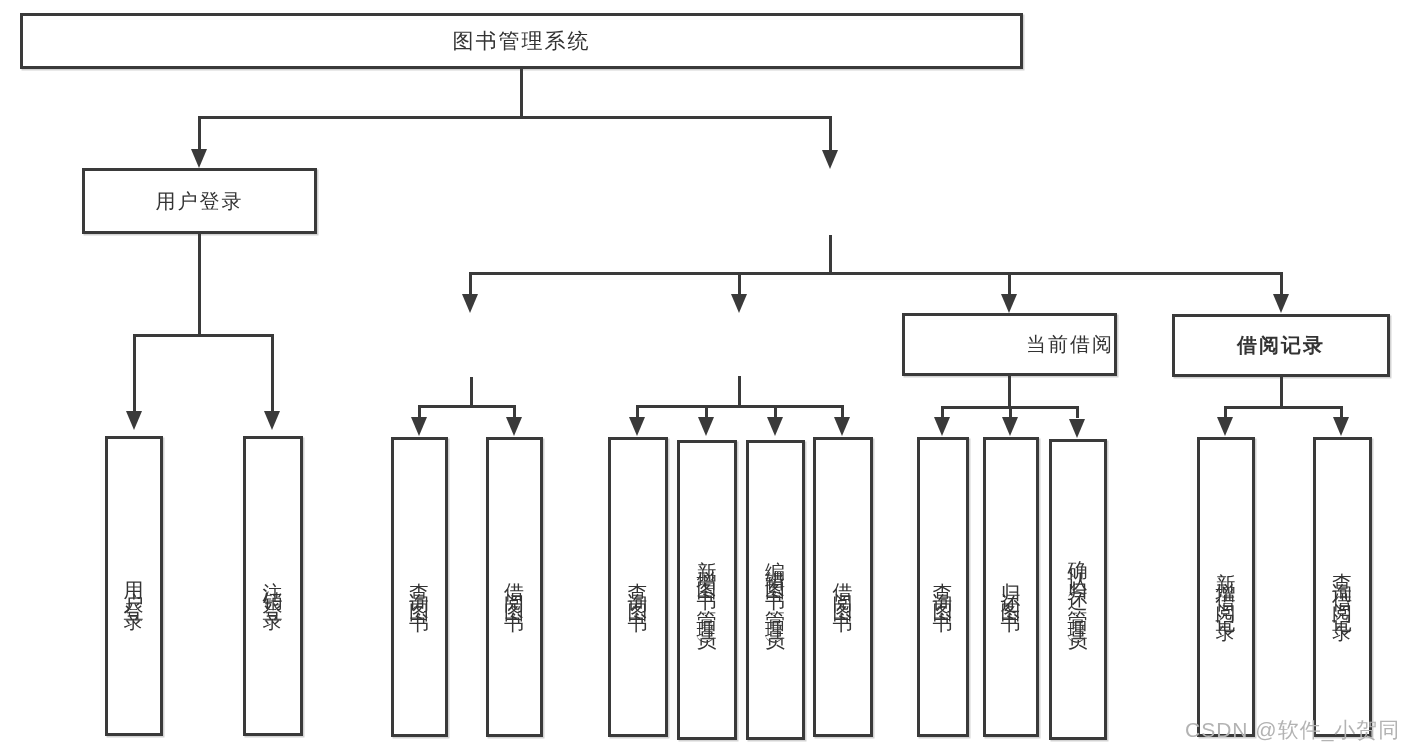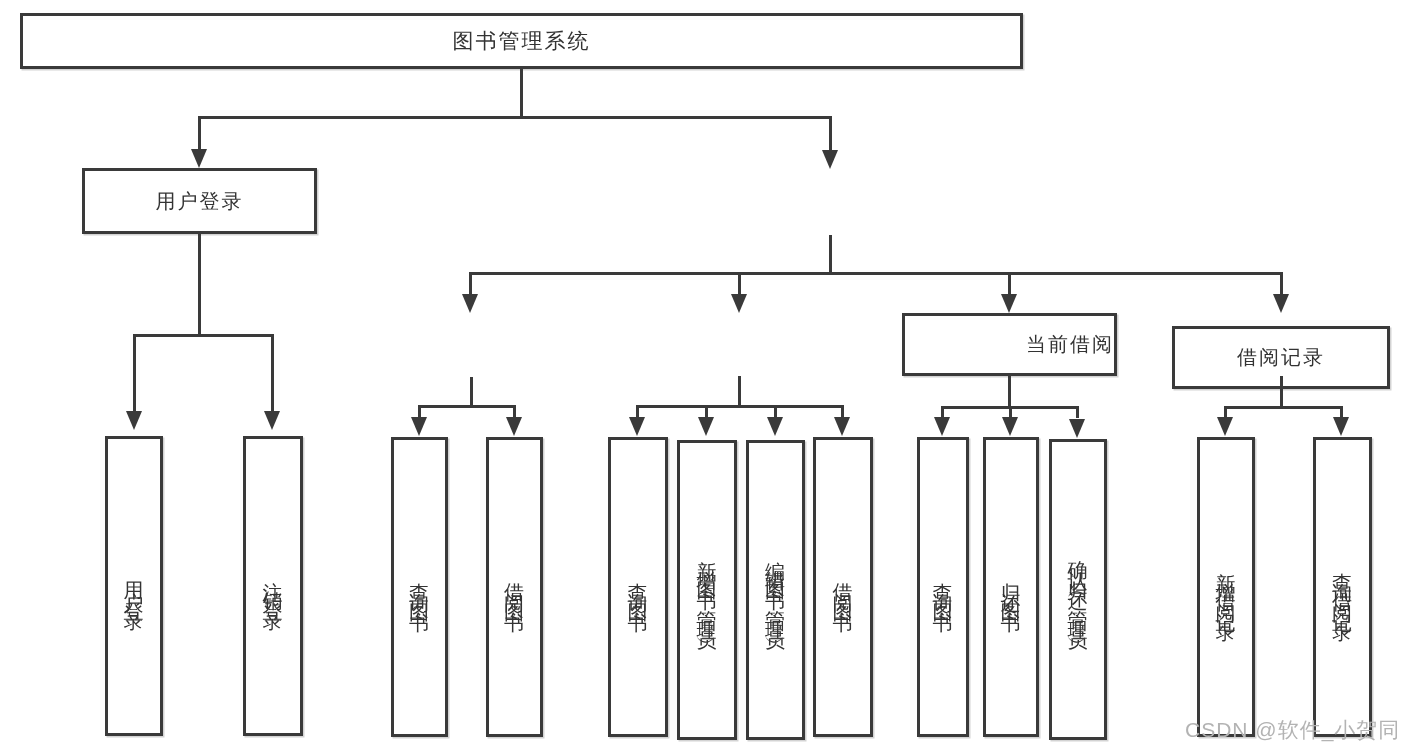--- a/index.html
+++ b/index.html
@@ -79,21 +79,21 @@
     <span class="root-label">图书管理系统</span>
   </div>
 
   <div class="box" style="left:82px; top:168px; width:235px; height:66px;">
     <span class="hlabel">用户登录</span>
   </div>
 
   <div class="box" style="left:902px; top:313px; width:215px; height:63px;justify-content:flex-end;">
     <span class="hlabel">当前借阅</span>
   </div>
-  <div class="box" style="left:1172px; top:326px; width:218px; height:63px;">
+  <div class="box" style="left:1172px; top:314px; width:218px; height:63px;font-weight:bold;">
     <span class="hlabel">借阅记录</span>
   </div>
 
   <div class="box vbox" style="left:105px; top:436px; width:58px; height:300px;">用户登录</div>
   <div class="box vbox" style="left:243px; top:436px; width:60px; height:300px;">注销登录</div>
 
   <div class="box vbox" style="left:391px; top:437px; width:57px; height:300px;">查询图书</div>
   <div class="box vbox" style="left:486px; top:437px; width:57px; height:300px;">借阅图书</div>
 
   <div class="box vbox" style="left:608px; top:437px; width:60px; height:300px;">查询图书</div>

